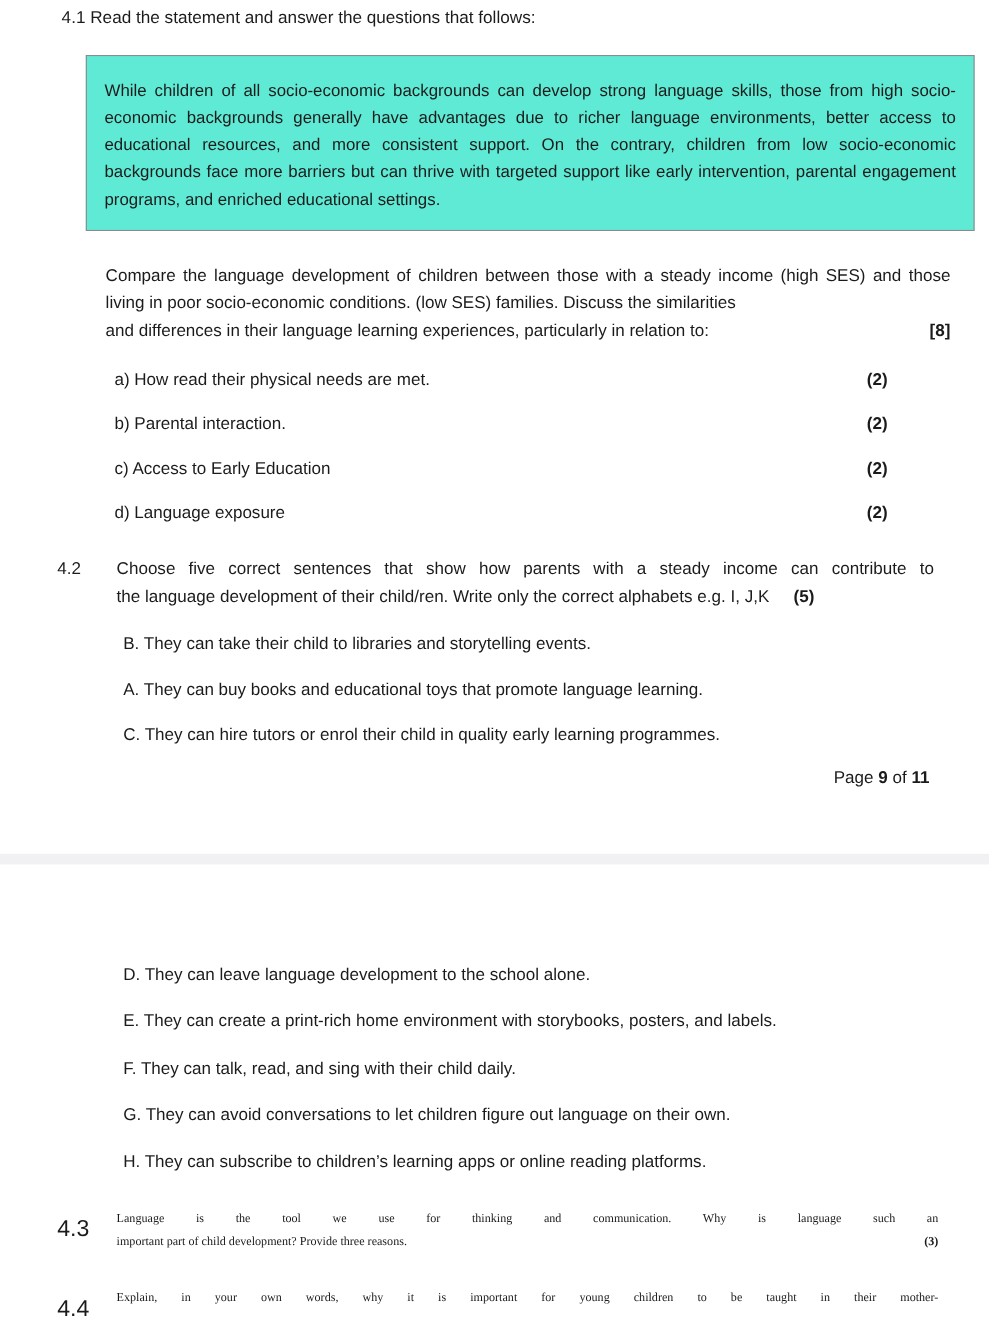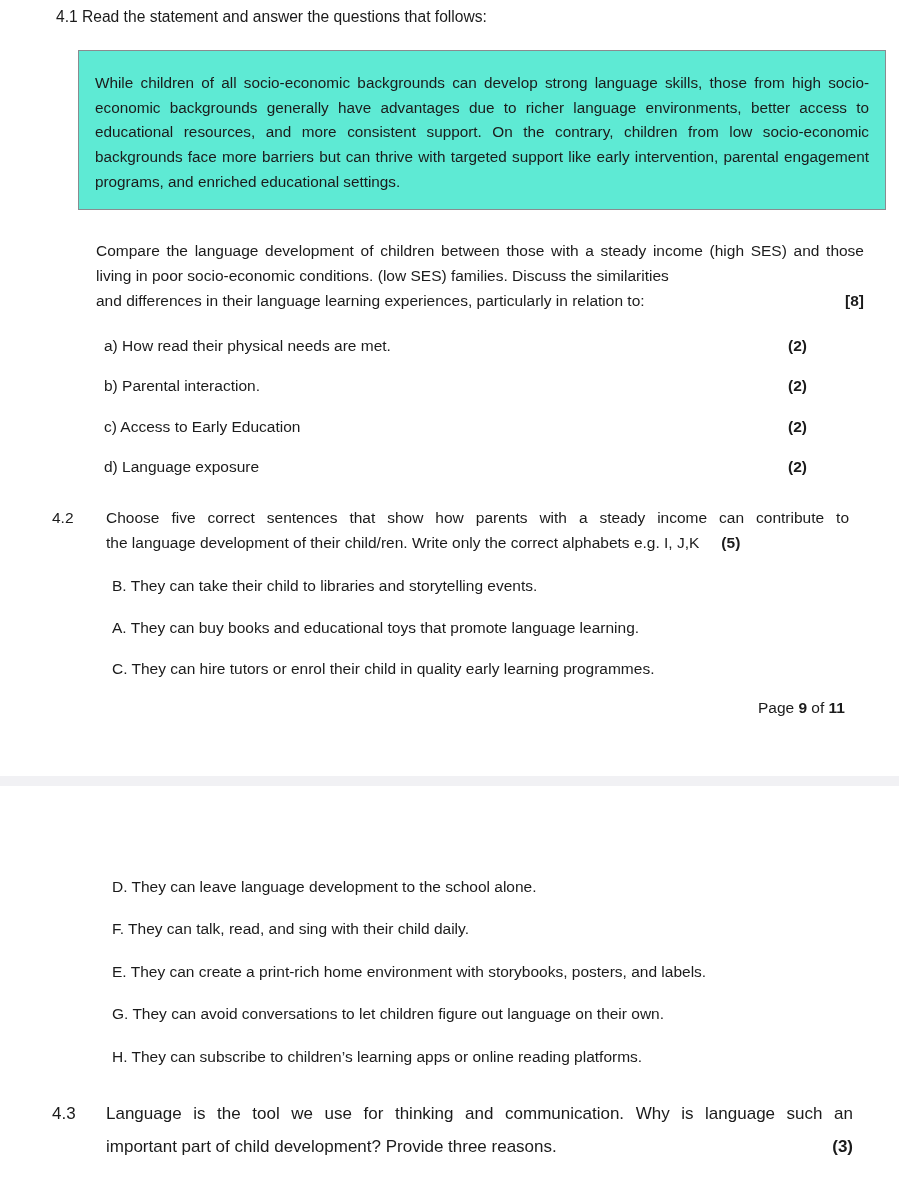--- a/index.html
+++ b/index.html
@@ -167,29 +167,30 @@
   
   .qblock {
     margin-top: 30px;
   }
   .qblock .row {
     display: flex;
     align-items: flex-start;
   }
   .qblock .num {
     flex: 0 0 54px;
-    font-size: 17px;
+    font-size: 21px;
     line-height: 1.9;
   }
   .qblock .body {
     flex: 1 1 auto;
-    font-size: 17px;
+    font-size: 11px;
     line-height: 1.9;
     text-align: justify;
     text-justify: inter-word;
+    font-family: Liberation Serif, serif;
   }
   .qblock .body .line-flex {
     display: flex;
     justify-content: space-between;
     align-items: baseline;
     gap: 12px;
   }
   .qblock .body .marks {
     font-weight: bold;
     white-space: nowrap;
@@ -266,22 +267,22 @@
     </div>
 
   </div>
 
   <div class="page-gap"></div>
 
   <div class="page page-two">
 
     <ul class="options page-two-options">
       <li>D. They can leave language development to the school alone.</li>
+      <li>E. They can create a print-rich home environment with storybooks, posters, and labels.</li>
       <li>F. They can talk, read, and sing with their child daily.</li>
-      <li>E. They can create a print-rich home environment with storybooks, posters, and labels.</li>
       <li>G. They can avoid conversations to let children figure out language on their own.</li>
       <li>H. They can subscribe to children’s learning apps or online reading platforms.</li>
     </ul>
 
     <div class="qblock">
       <div class="row">
         <div class="num">4.3</div>
         <div class="body">
           <span class="justify-line">Language is the tool we use for thinking and communication. Why is language such an</span>
           <span class="line-flex">

